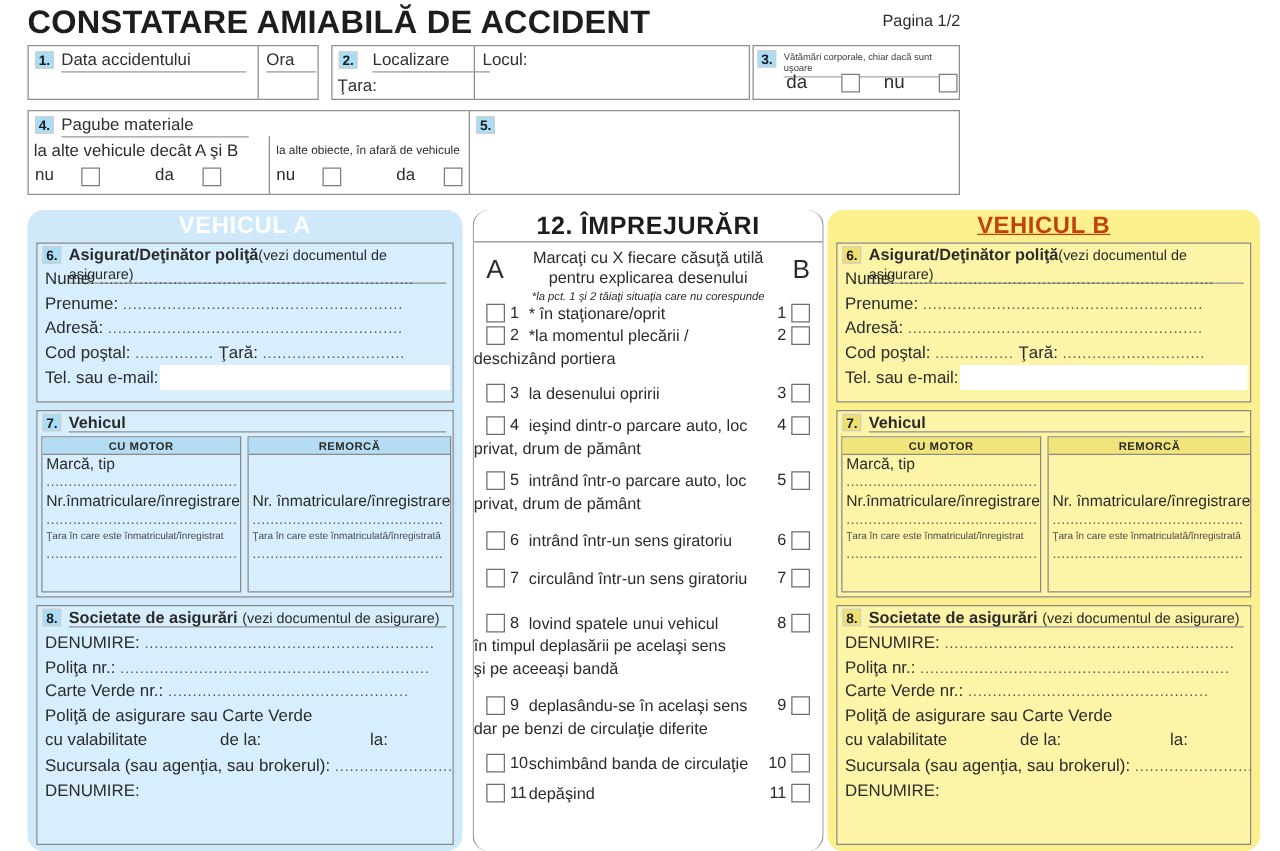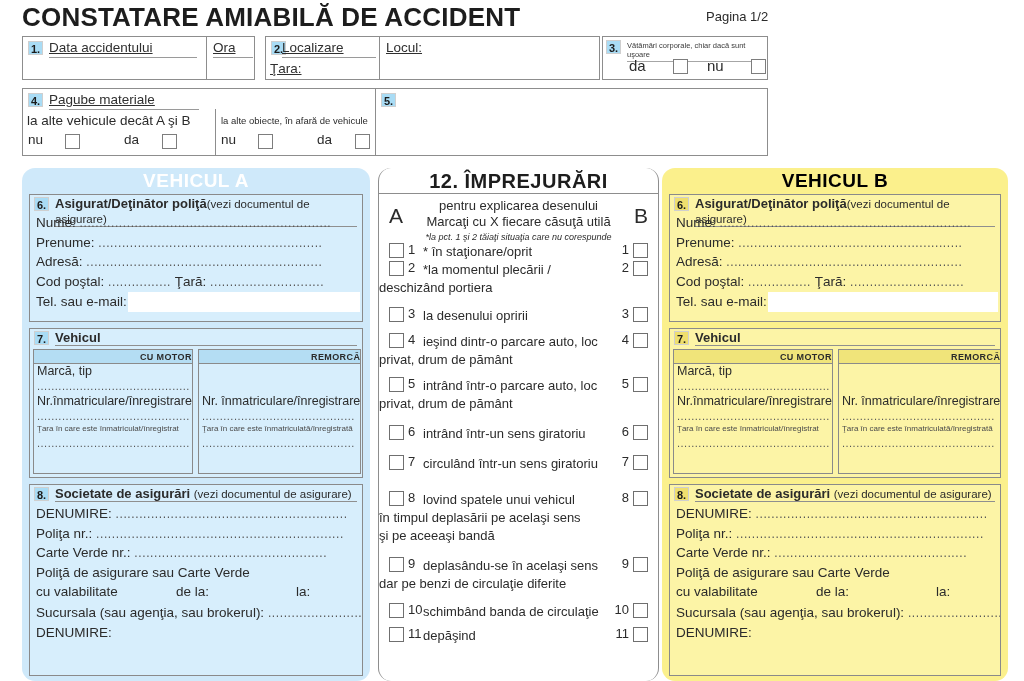--- a/index.html
+++ b/index.html
@@ -28,33 +28,33 @@
 
   
   .box { position:absolute; border:1px solid #8d8d8d; background:#fff; }
   .numtag {
     display:inline-block; background:#a9dcf5; color:#1b1b1b;
     font-size:11px; font-weight:bold; text-align:center;
     width:15px; height:14px; line-height:14px; vertical-align:middle;
     border:1px solid #cfcfcf;
   }
   .numtag.yellow { background:#efdf6e; }
-  .fld-label { font-size:13.5px; color:#2f2f2f;text-decoration:underline; }
+  .fld-label { font-size:13.5px; color:#2f2f2f; }
   .underlined { border-bottom:1px solid #9a9a9a; }
 
   
   #sec1 { left:22px; top:36px; width:233px; height:44px; }
   #sec1 .t { position:absolute; left:5px; top:4px; }
   #sec1 .lbl { position:absolute; left:26px; top:3px; width:148px; padding-bottom:2px; }
   #sec1 .vsep { position:absolute; left:183px; top:0; width:1px; height:42px; background:#8d8d8d; }
   #sec1 .ora { position:absolute; left:190px; top:3px; width:40px; padding-bottom:2px; }
 
   #sec2 { left:265px; top:36px; width:335px; height:44px; }
   #sec2 .t { position:absolute; left:5px; top:4px; }
-  #sec2 .lbl { position:absolute; left:16px; top:3px; width:94px; padding-bottom:2px; }
+  #sec2 .lbl { position:absolute; left:32px; top:3px; width:94px; padding-bottom:2px; }
   #sec2 .tara { position:absolute; left:4px; top:24px; }
   #sec2 .vsep { position:absolute; left:113px; top:0; width:1px; height:42px; background:#8d8d8d; }
   #sec2 .locul { position:absolute; left:120px; top:3px; }
 
   #sec3 { left:602px; top:36px; width:166px; height:44px; }
   #sec3 .t { position:absolute; left:3px; top:3px; }
   #sec3 .cap {
     position:absolute; left:24px; top:4px; font-size:7.5px; color:#3a3a3a;
     width:138px; border-bottom:1px solid #a6a6a6; padding-bottom:2px;
   }
@@ -85,21 +85,21 @@
   #sec5 .lbl { position:absolute; left:26px; top:3px; width:320px; padding-bottom:2px; }
 
   
   .col { position:absolute; top:168px;border-radius:13px; }
   #colA { left:22px; width:348px; height:513px; background:#cfe9fa; }
   #colB { left:662px; width:346px; height:513px; background:#fbf08c; }
   #colC { left:378px; width:281px; height:513px; background:#ffffff; border-left:1px solid #8d8d8d; border-right:1px solid #8d8d8d; }
 
   .colhead { height:26px; text-align:center; font-size:19px; font-weight:bold; letter-spacing:0.5px; }
   #colA .colhead { color:#ffffff; line-height:26px; }
-  #colB .colhead { color:#000000; line-height:26px; }
+  #colB .colhead { color:#c2410c; line-height:26px;text-decoration:underline; }
   #colC .colhead { color:#1d1d1d; line-height:26px; border-bottom:1px solid #8d8d8d; font-size:20px; }
 
   .inner { position:absolute; left:7px; right:7px; border:1px solid #8a8a8a; }
   #colA .inner { background:#d7eefc; }
   #colB .inner { background:#fcf4a6; }
 
   .sec-title { position:relative; height:19px; }
   .sec-title .t { position:absolute; left:4px; top:2px; }
   .sec-title .tx { position:absolute; left:25px; top:1px; right:5px; font-size:13px; font-weight:bold; border-bottom:1px solid #8f8f8f; padding-bottom:0; }
   .sec-title .tx .sub { font-weight:normal; font-size:11.5px; }
@@ -113,21 +113,21 @@
   .telrow { position:relative; height:21px; }
   .telrow .lab { position:absolute; left:6px; top:1px; font-size:13.5px; }
   .telrow .inp { position:absolute; left:98px; right:2px; top:-1px; height:20px; background:#fff; border:0; }
 
   
   .s7 { top:160px; height:150px; }
   .s7 .subtbl { position:absolute; top:20px; left:3px; right:3px; bottom:3px; display:flex; gap:5px; }
   .subcol { flex:1; border:1px solid #8a8a8a; position:relative; background:inherit; }
   #colA .subcol { background:#d7eefc; }
   #colB .subcol { background:#fcf4a6; }
-  .subhead { height:14px; text-align:right; font-size:9px; font-weight:bold; letter-spacing:0.4px; line-height:14px; border-bottom:1px solid #8a8a8a; }
+  .subhead { height:14px; text-align:center; font-size:9px; font-weight:bold; letter-spacing:0.4px; line-height:14px; border-bottom:1px solid #8a8a8a; }
   #colA .subhead { background:#b4ddf3; }
   #colB .subhead { background:#f0e47a; }
   .subline { font-size:12.5px; padding-left:3px; height:16px; white-space:nowrap; overflow:hidden; }
   .subdots { font-size:11px; color:#555; padding-left:3px; height:14px; letter-spacing:0.5px; overflow:hidden; white-space:nowrap; }
   .tiny { font-size:8px; color:#4a4a4a; padding-left:3px; height:13px; white-space:nowrap; overflow:hidden; }
 
   
   .s8 { top:316px; height:192px; }
   .s8 .rows { position:absolute; top:21px; left:0; right:0; }
   .tworow { position:relative; height:18px; font-size:13.5px; padding-left:6px; }
@@ -268,22 +268,22 @@
         </div>
         <div class="frow" style="margin-top:3px"><span>Sucursala (sau agenţia, sau brokerul):</span> <span class="dots">..............................</span></div>
         <div class="frow">DENUMIRE:</div>
       </div>
     </div>
   </div>
 
   <div class="col" id="colC">
     <div class="colhead">12. ÎMPREJURĂRI</div>
     <div class="cc-intro">
+      <div class="l1">Marcaţi cu X fiecare căsuţă utilă</div>
       <div class="l1">pentru explicarea desenului</div>
-      <div class="l1">Marcaţi cu X fiecare căsuţă utilă</div>
       <div class="l2">*la pct. 1 şi 2 tăiaţi situaţia care nu corespunde</div>
     </div>
     <div class="ab-row">
       <span class="ab-A">A</span>
       <span class="ab-B">B</span>
     </div>
     <div class="circ" id="circ-list">
         <div class="circ-item" style="margin-top: 0px;"><span class="cbA"></span><span class="nA">1</span><span class="txt">* în staţionare/oprit</span><span class="nB">1</span><span class="cbB"></span></div>
         <div class="circ-item" style="margin-top: 0px;"><span class="cbA"></span><span class="nA">2</span><span class="txt">*la momentul plecării /<br>deschizând portiera</span><span class="nB">2</span><span class="cbB"></span></div>
         <div class="circ-item" style="margin-top: 10px;"><span class="cbA"></span><span class="nA">3</span><span class="txt">la desenului opririi</span><span class="nB">3</span><span class="cbB"></span></div>

